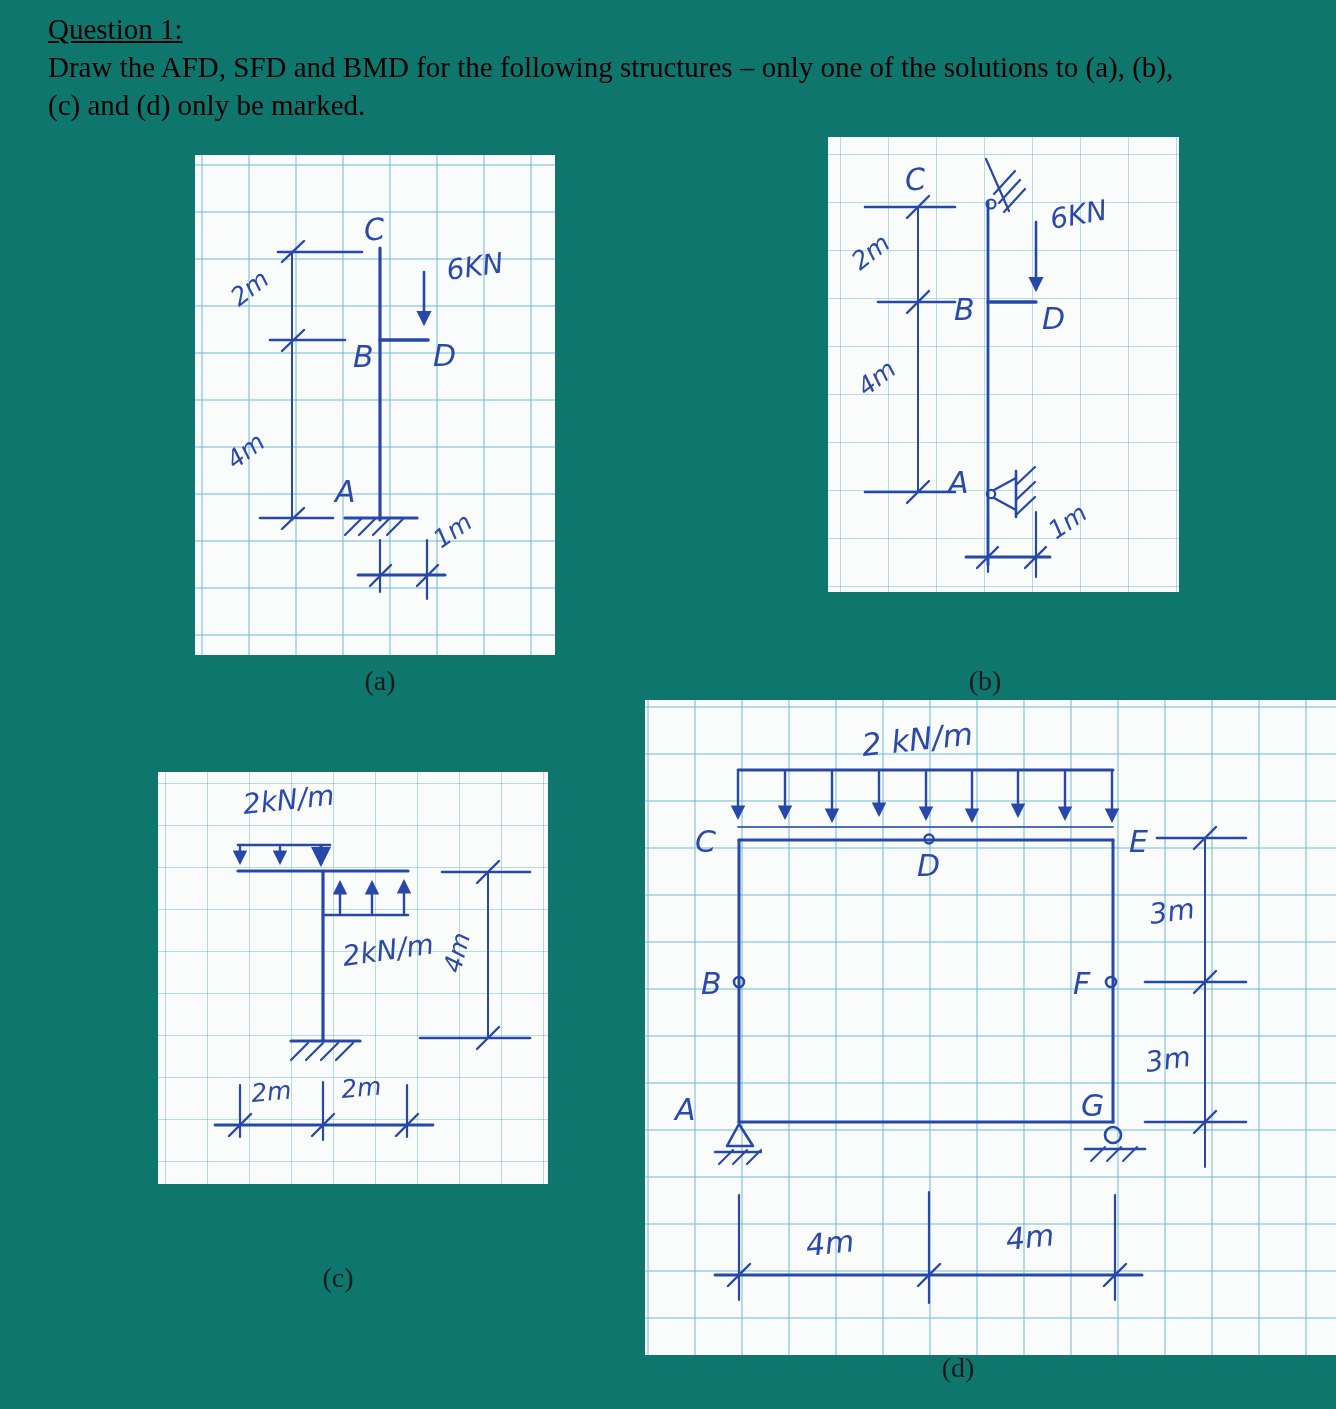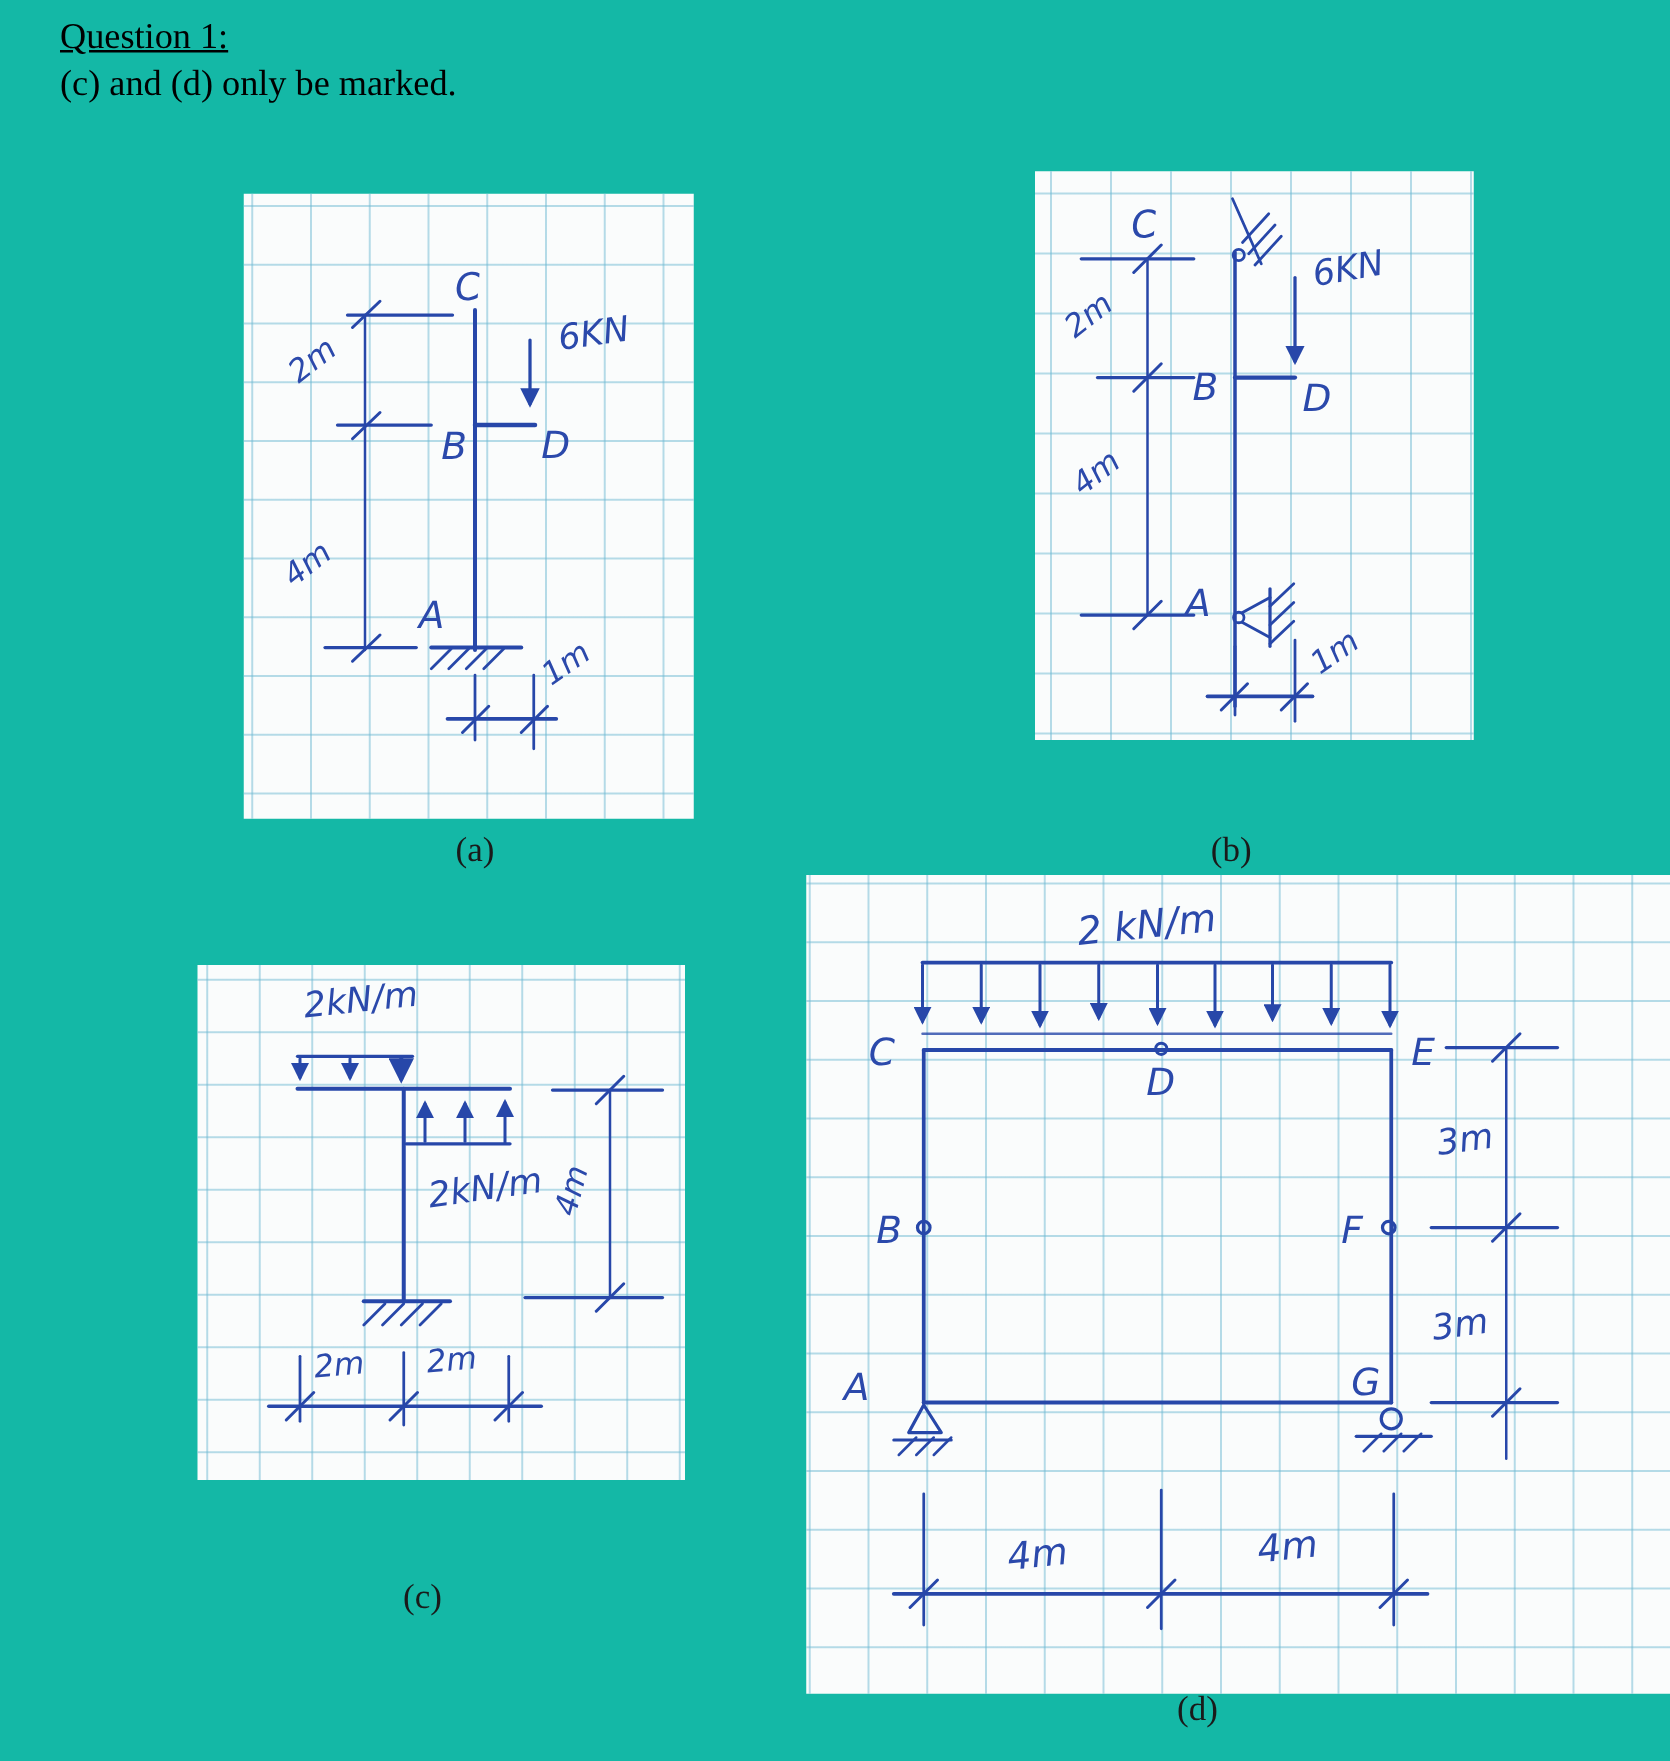--- a/index.html
+++ b/index.html
@@ -1,16 +1,16 @@
 <!DOCTYPE html>
 <html><head>
 <meta charset="utf-8">
 <style>
   html,body{margin:0;padding:0;background:#ffffff;}
-  #page{position:relative;width:1336px;height:1409px;background:#14b8a6;overflow:hidden;
+  #page{position:relative;width:1336px;height:1409px;background:#0f766e;overflow:hidden;
         font-family:"Liberation Serif", serif;}
   .header{position:absolute;left:48px;top:10px;width:1250px;color:#000;}
   .header .title{font-size:29px;text-decoration:underline;line-height:38px;}
   .header .body-line{font-size:29px;line-height:38px;}
   .paper{position:absolute;background-color:#fafcfc;
          background-image:
            linear-gradient(to right, rgba(110,185,210,0.50) 1.5px, transparent 1.5px),
            linear-gradient(to bottom, rgba(110,185,210,0.50) 1.5px, transparent 1.5px);}
   .paper svg{position:absolute;left:0;top:0;}
   .caption{position:absolute;width:120px;text-align:center;font-size:28px;color:#1a1a1a;}
@@ -20,20 +20,21 @@
   .hw-dim{font-size:25px;}
   .hw-load{font-size:28px;}
 </style>
 </head>
 <body>
 
 <div id="page">
 
   <div class="header">
     <div class="title">Question 1:</div>
+    <div class="body-line">Draw the AFD, SFD and BMD for the following structures – only one of the solutions to (a), (b),</div>
     <div class="body-line">(c) and (d) only be marked.</div>
   </div>
 
   <div class="paper" style="left:195px;top:155px;width:360px;height:500px;background-size:47px 47px;background-position:6px 9px;">
     <svg width="360" height="500" viewBox="0 0 360 500">
       <defs>
         <marker id="ahA" viewBox="0 0 10 10" refX="8" refY="5" markerWidth="6" markerHeight="6" orient="auto-start-reverse">
           <path d="M0,0 L10,5 L0,10 z" fill="#2747a9"></path>
         </marker>
       </defs>

